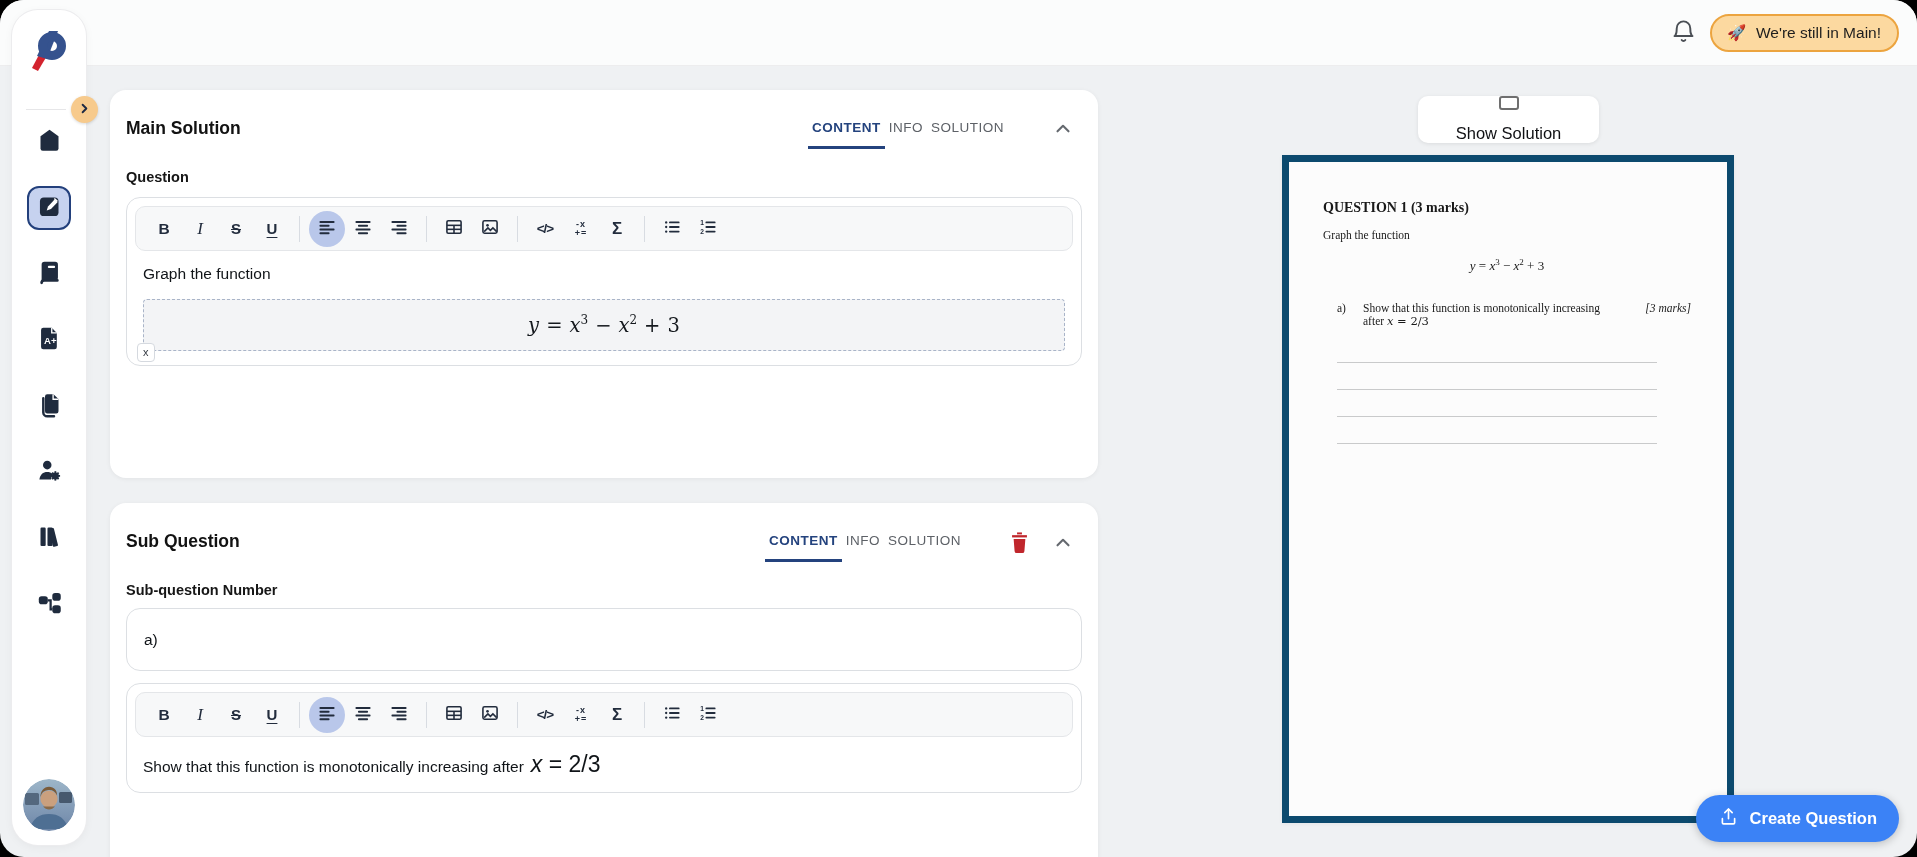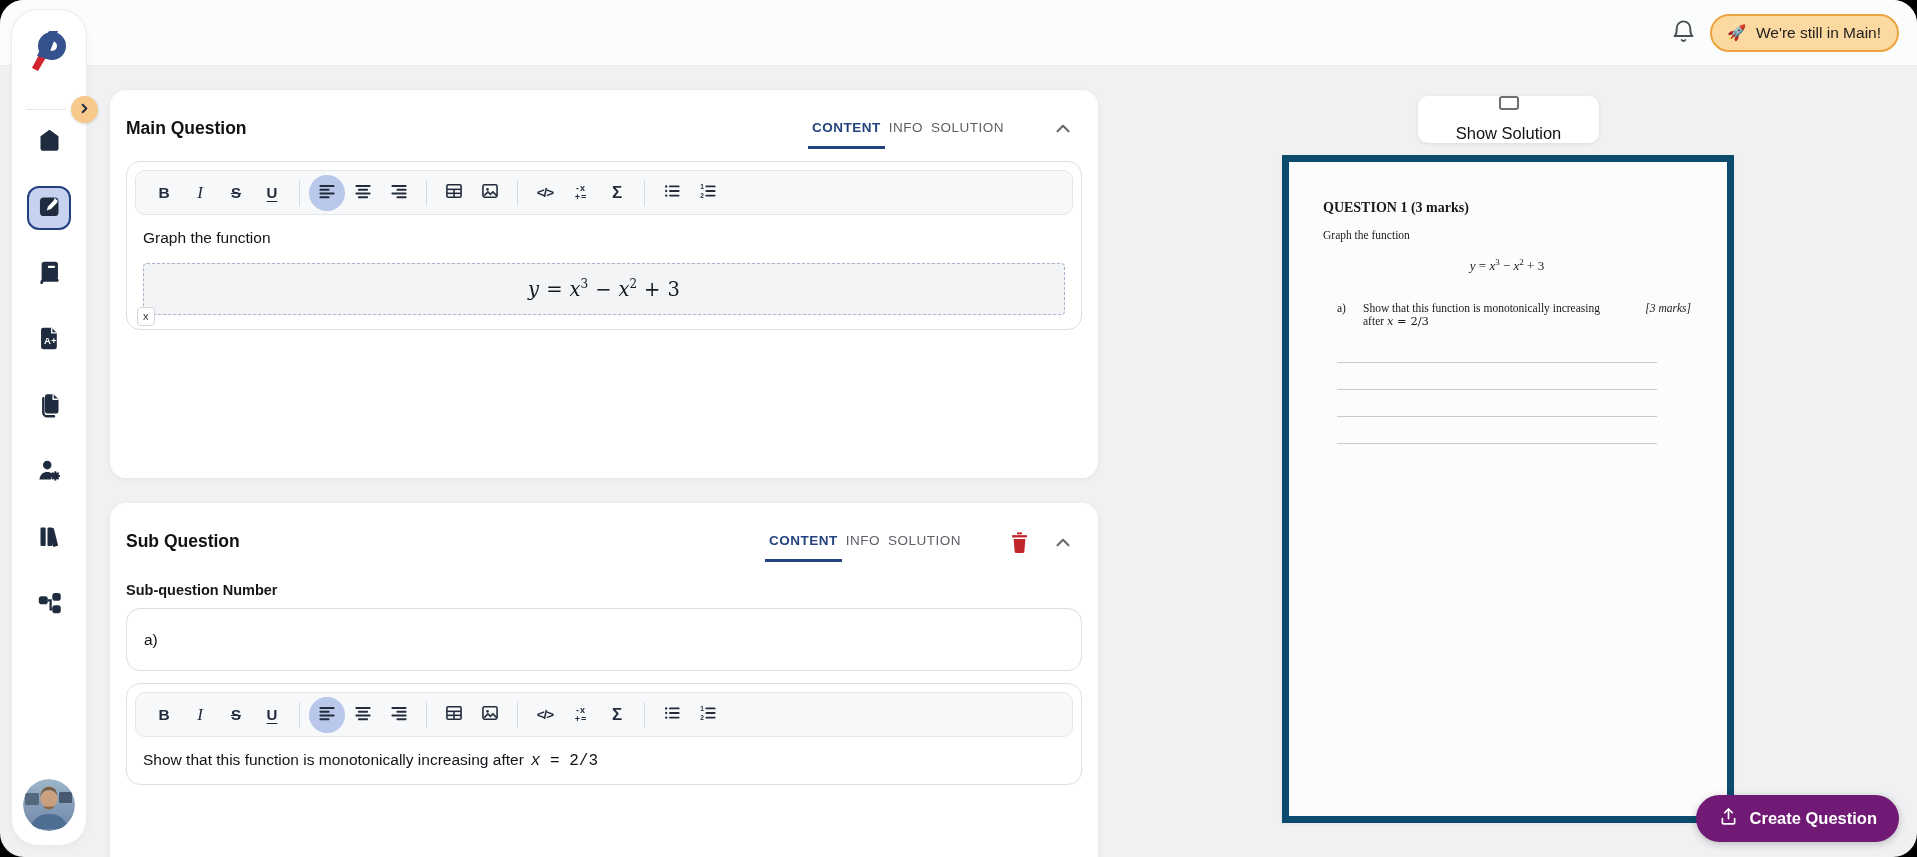--- a/index.html
+++ b/index.html
@@ -70,21 +70,21 @@
   .editor-text { font-size:15.5px; color:#101418; }
   .math-wrap { position:relative; margin-top:16px; }
   .math-block { background:#f3f4f6; border:1px dashed #a9b4c8; border-radius:4px; height:52px;
                 display:flex; align-items:center; justify-content:center; width:100%; cursor:pointer; }
   .math { font-family:"DejaVu Serif", serif; font-size:19.5px; color:#14181d; }
   .math .v { font-style:italic; }
   .math .op { margin:0 7px; }
   .math sup { font-size:12px; font-style:normal; }
   .math-chip { position:absolute; left:-6px; bottom:-11px; background:#fff; border:1px solid #d5d9df;
                border-radius:4px; font-size:11px; line-height:1; padding:3px 5px; color:#343a42; cursor:pointer; }
-  .inline-math { font-family:Liberation Mono, monospace; font-size:16px; margin-left:7px; }
+  .inline-math { font-family:Liberation Sans, sans-serif; font-size:23px; margin-left:7px; }
   .inline-math .v { font-style:italic; }
 
   .text-input { margin:10px 16px 0; border:1px solid #dcdfe3; border-radius:14px; height:63px;
                 display:flex; align-items:center; padding:0 17px; font-size:15.5px; color:#101418; }
 
   
   .show-solution { position:absolute; left:1418px; top:96px; width:181px; height:47px; background:#fff;
                    border:none; border-radius:10px; box-shadow:0 1px 4px rgba(0,0,0,.09);
                    display:flex; align-items:center; justify-content:center; gap:14px; cursor:pointer;
                    font-family:inherit; font-size:16.5px; font-weight:500; color:#101114; z-index:3;flex-direction:column; }
@@ -107,21 +107,21 @@
   .p-marks { font-style:italic; margin-left:26px; white-space:nowrap; }
   .p-lines { margin:34px 34px 0 14px; }
   .p-line { height:1px; background:#c9cacb; }
   .p-line + .p-line { margin-top:26px; }
 
   
   .fab { position:absolute; right:18px; height:47px; border:none; border-radius:24px; cursor:pointer;
          display:flex; align-items:center; gap:11px; padding:0 22px; color:#fff; font-family:inherit;
          font-size:16.5px; font-weight:700; box-shadow:0 2px 8px rgba(0,0,0,.22); z-index:10; }
   .fab-preview { top:732px; background:#1591db; }
-  .fab-create  { top:795px; background:#701a75;text-align:center; }
+  .fab-create  { top:795px; background:#3b82f6;text-align:center; }
 </style>
 </head>
 <body>
 
 <div class="window">
 
   <div class="topbar">
     <button class="bell-btn">
       <span>
         <svg width="27" height="27" viewBox="0 0 24 24" fill="none" stroke="#4a4f55" stroke-width="1.7" stroke-linecap="round" stroke-linejoin="round">
@@ -252,37 +252,38 @@
           <path d="M17.5 18a8.6 8.6 0 0 1 16.5-1.5c.4-5-3-8.8-8-8.8s-8.8 4.6-8.5 10.3z" fill="#7a5b3a"></path>
           <path d="M20 27.5c1.8 2 3.7 3 6 3s4.2-1 6-3z" fill="#8a6a48"></path>
           <path d="M7 50c2.2-10.5 9.5-15 19-15s16.8 4.5 19 15z" fill="#4e6f93"></path>
         </svg>
       </span>
     </button>
   </div>
 
   <div class="card card-main">
     <div class="card-header">
-      <div class="card-title">Main Question</div>
+      <div class="card-title">Main Solution</div>
       <div class="tabs">
         <button class="tab active">CONTENT</button>
         <button class="tab">INFO</button>
         <button class="tab">SOLUTION</button>
       </div>
       <div class="hdr-icons">
         <button class="icon-btn">
           <span>
             <svg width="22" height="22" viewBox="0 0 24 24" fill="none" stroke="#65696f" stroke-width="2.3" stroke-linecap="round" stroke-linejoin="round">
                 <path d="M6 14.5l6-6 6 6"></path>
               </svg>
           </span>
         </button>
       </div>
     </div>
 
+    <div class="section-label">Question</div>
 
     <div class="editor">
       <div class="toolbar">
         <button class="tbtn">
             <span class="g-bold">B</span>
           </button>
         <button class="tbtn">
             <span class="g-italic">I</span>
           </button>
         <button class="tbtn">

